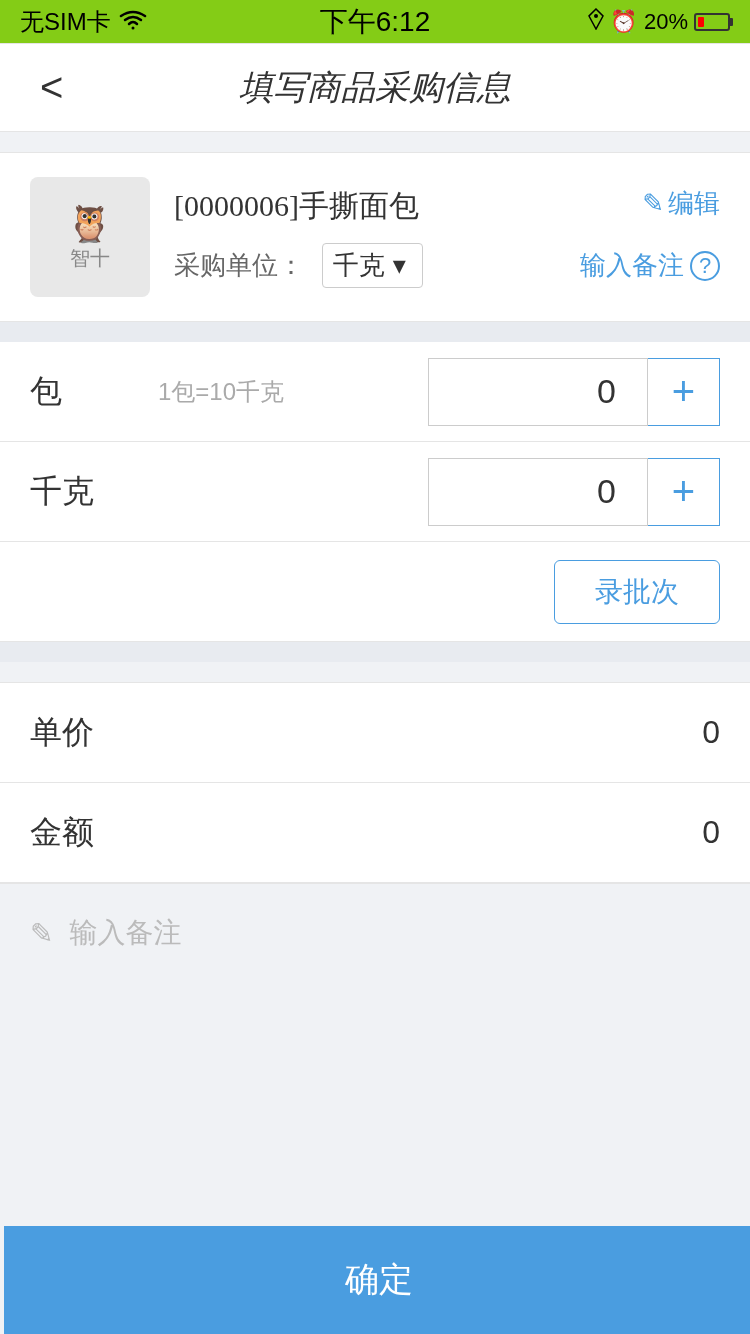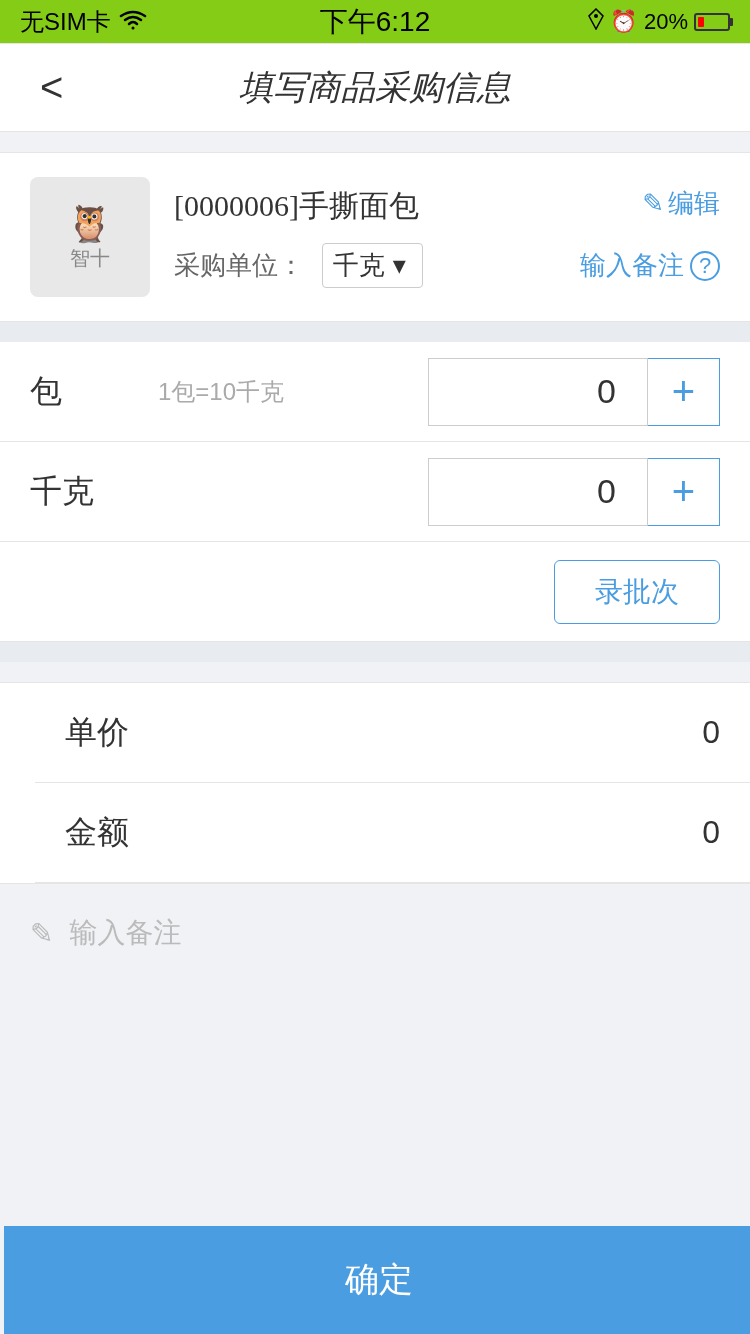--- a/index.html
+++ b/index.html
@@ -272,21 +272,20 @@
       background: #fff;
       margin-top: 20px;
       border-top: 1px solid #e5e5e5;
     }
     .price-row {
       display: flex;
       align-items: center;
       padding: 0 30px;
       height: 100px;
       border-bottom: 1px solid #e5e5e5;
-      margin-left: 35px;
     }
     .price-label {
       font-size: 32px;
       color: #333;
     }
     .price-value {
       margin-left: auto;
       font-size: 32px;
       color: #333;
     }

